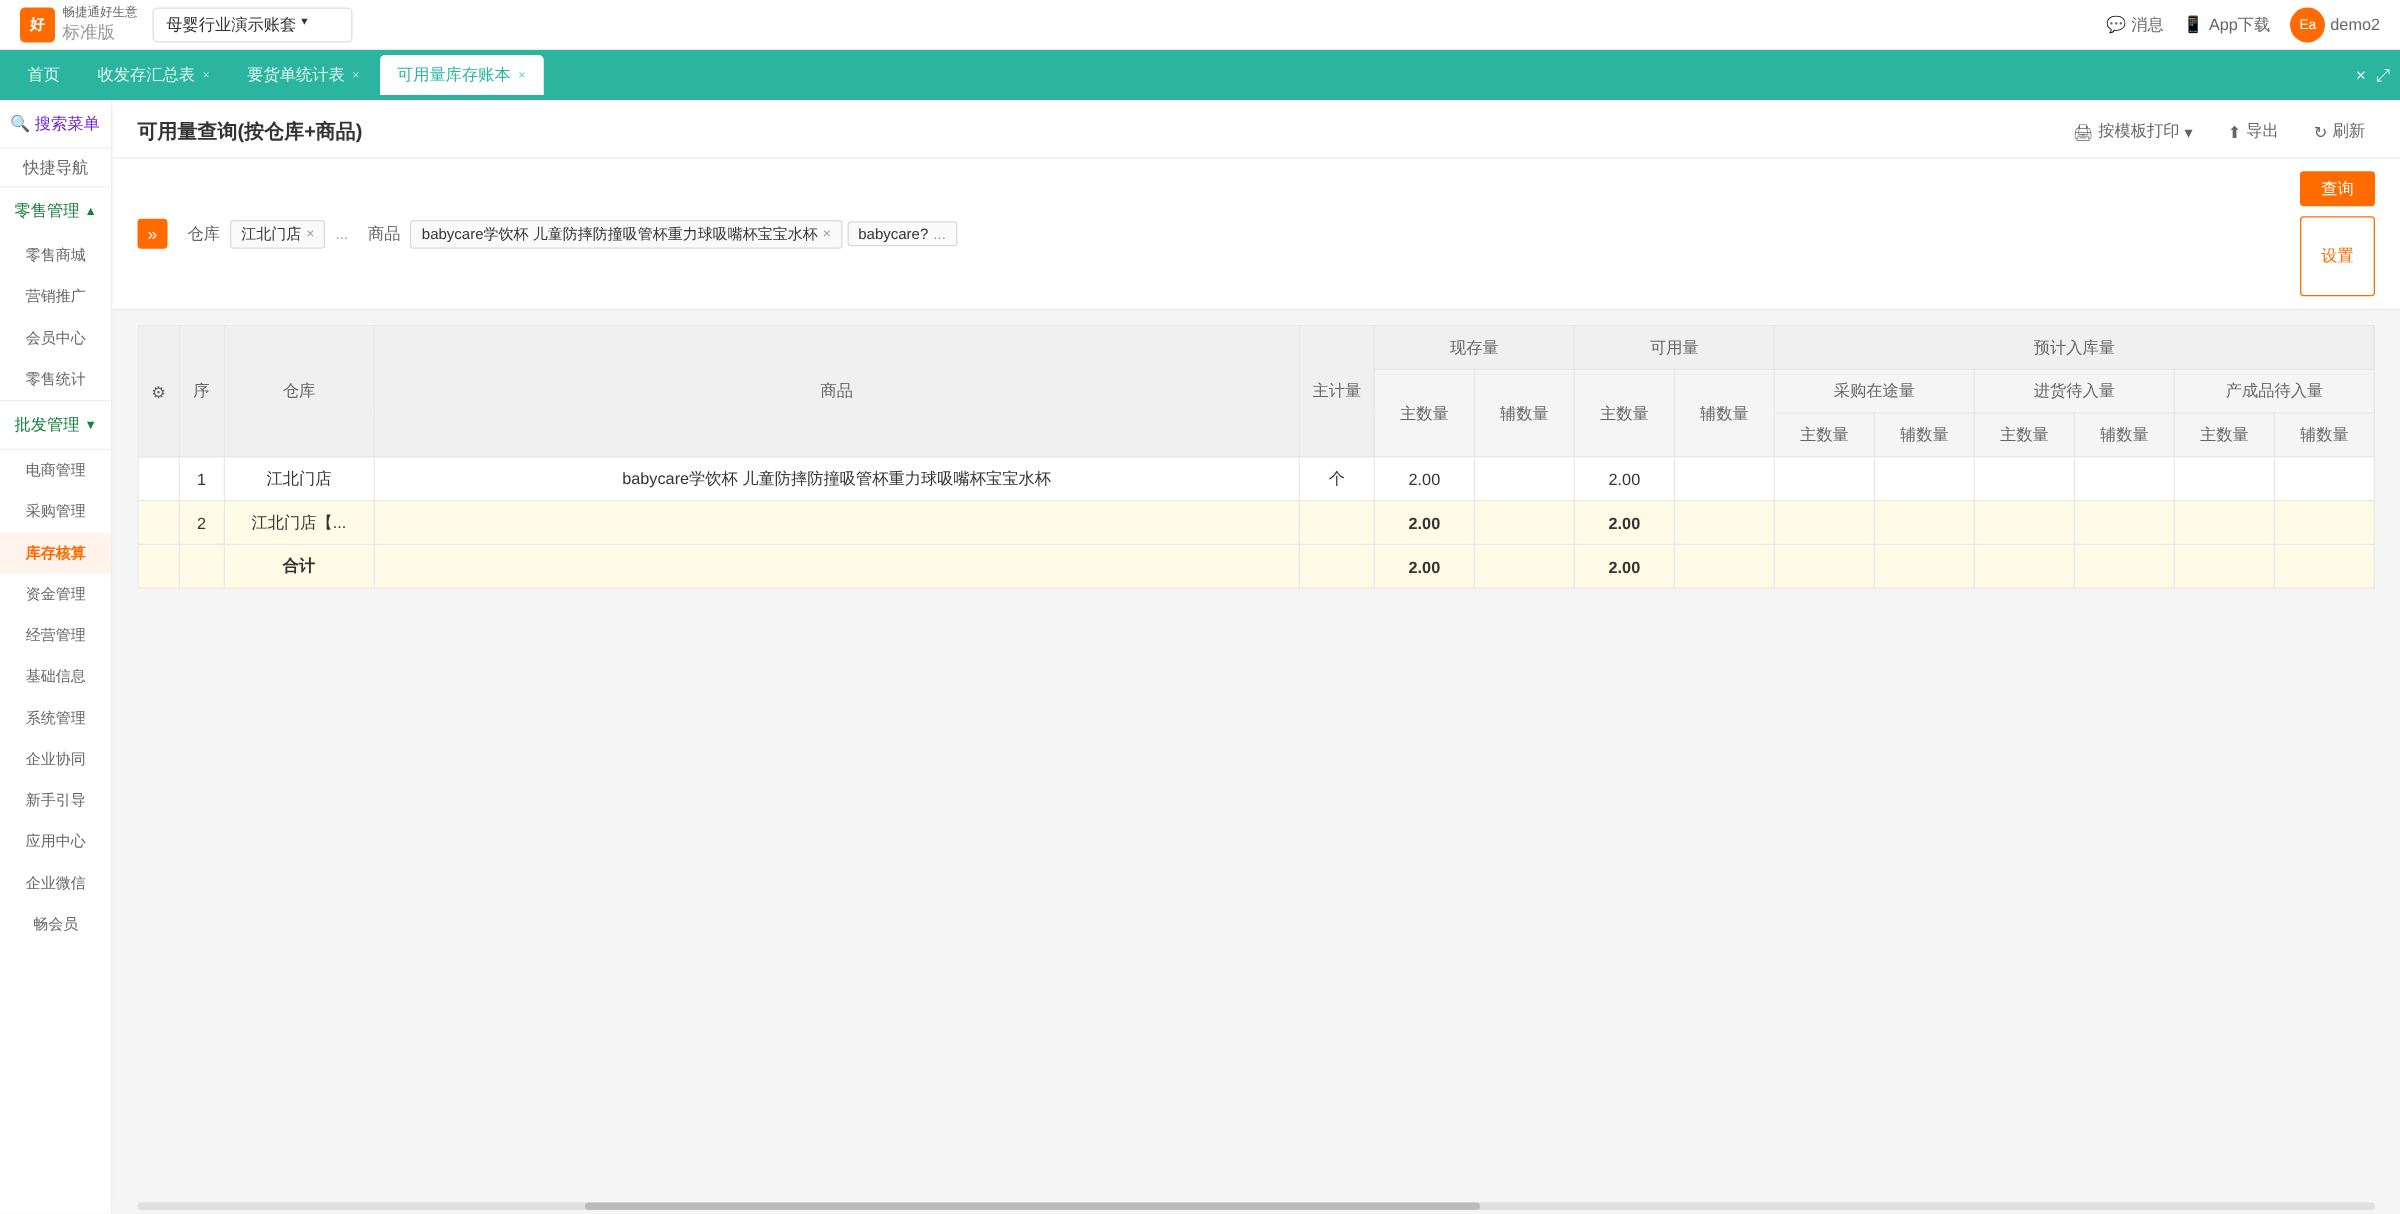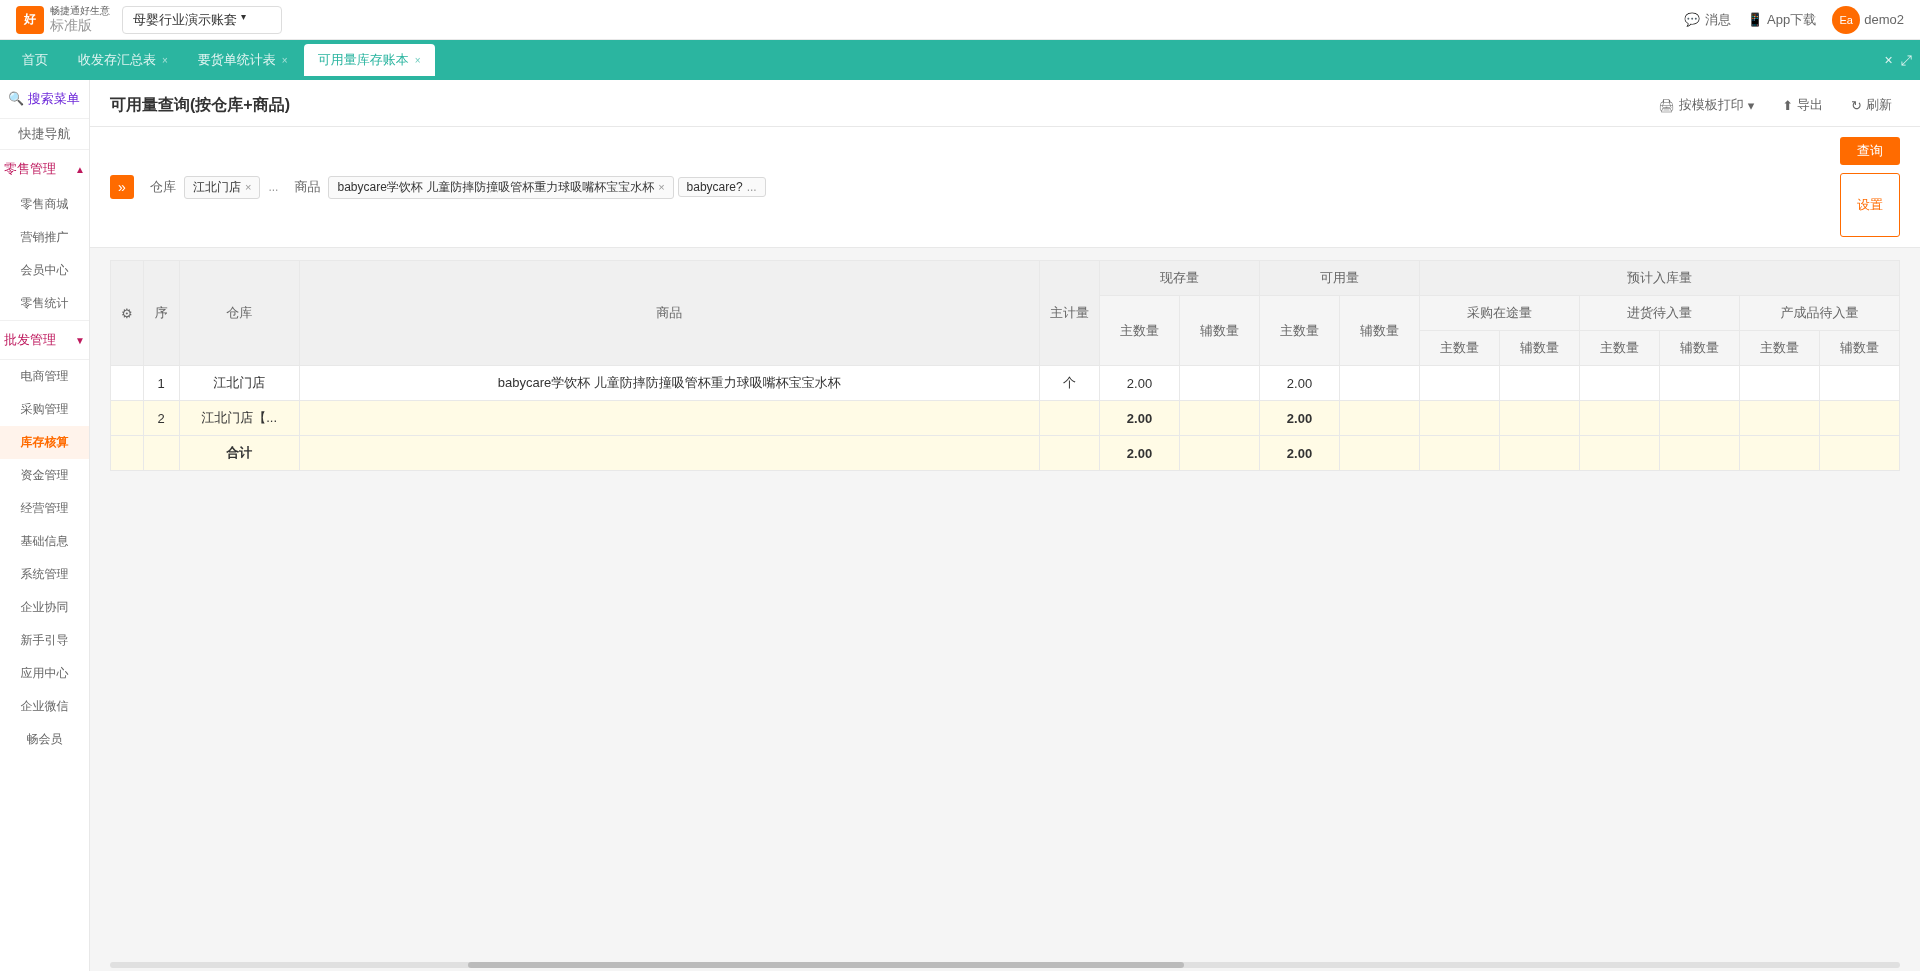--- a/index.html
+++ b/index.html
@@ -88,25 +88,25 @@
       text-align: center;
       cursor: pointer;
       border-bottom: 1px solid #f0f0f0;
     }
     .sidebar-section {
       border-bottom: 1px solid #f0f0f0;
     }
     .sidebar-section-header {
       display: flex;
       align-items: center;
-      justify-content: space-between;
+      justify-content: center;
       gap: 4px;
       padding: 10px 4px;
       font-size: 13px;
-      color: #be185d;
+      color: #15803d;
       cursor: pointer;
       font-weight: 500;
     }
     .sidebar-item {
       padding: 8px 4px;
       text-align: center;
       font-size: 12px;
       color: #666;
       cursor: pointer;
     }

